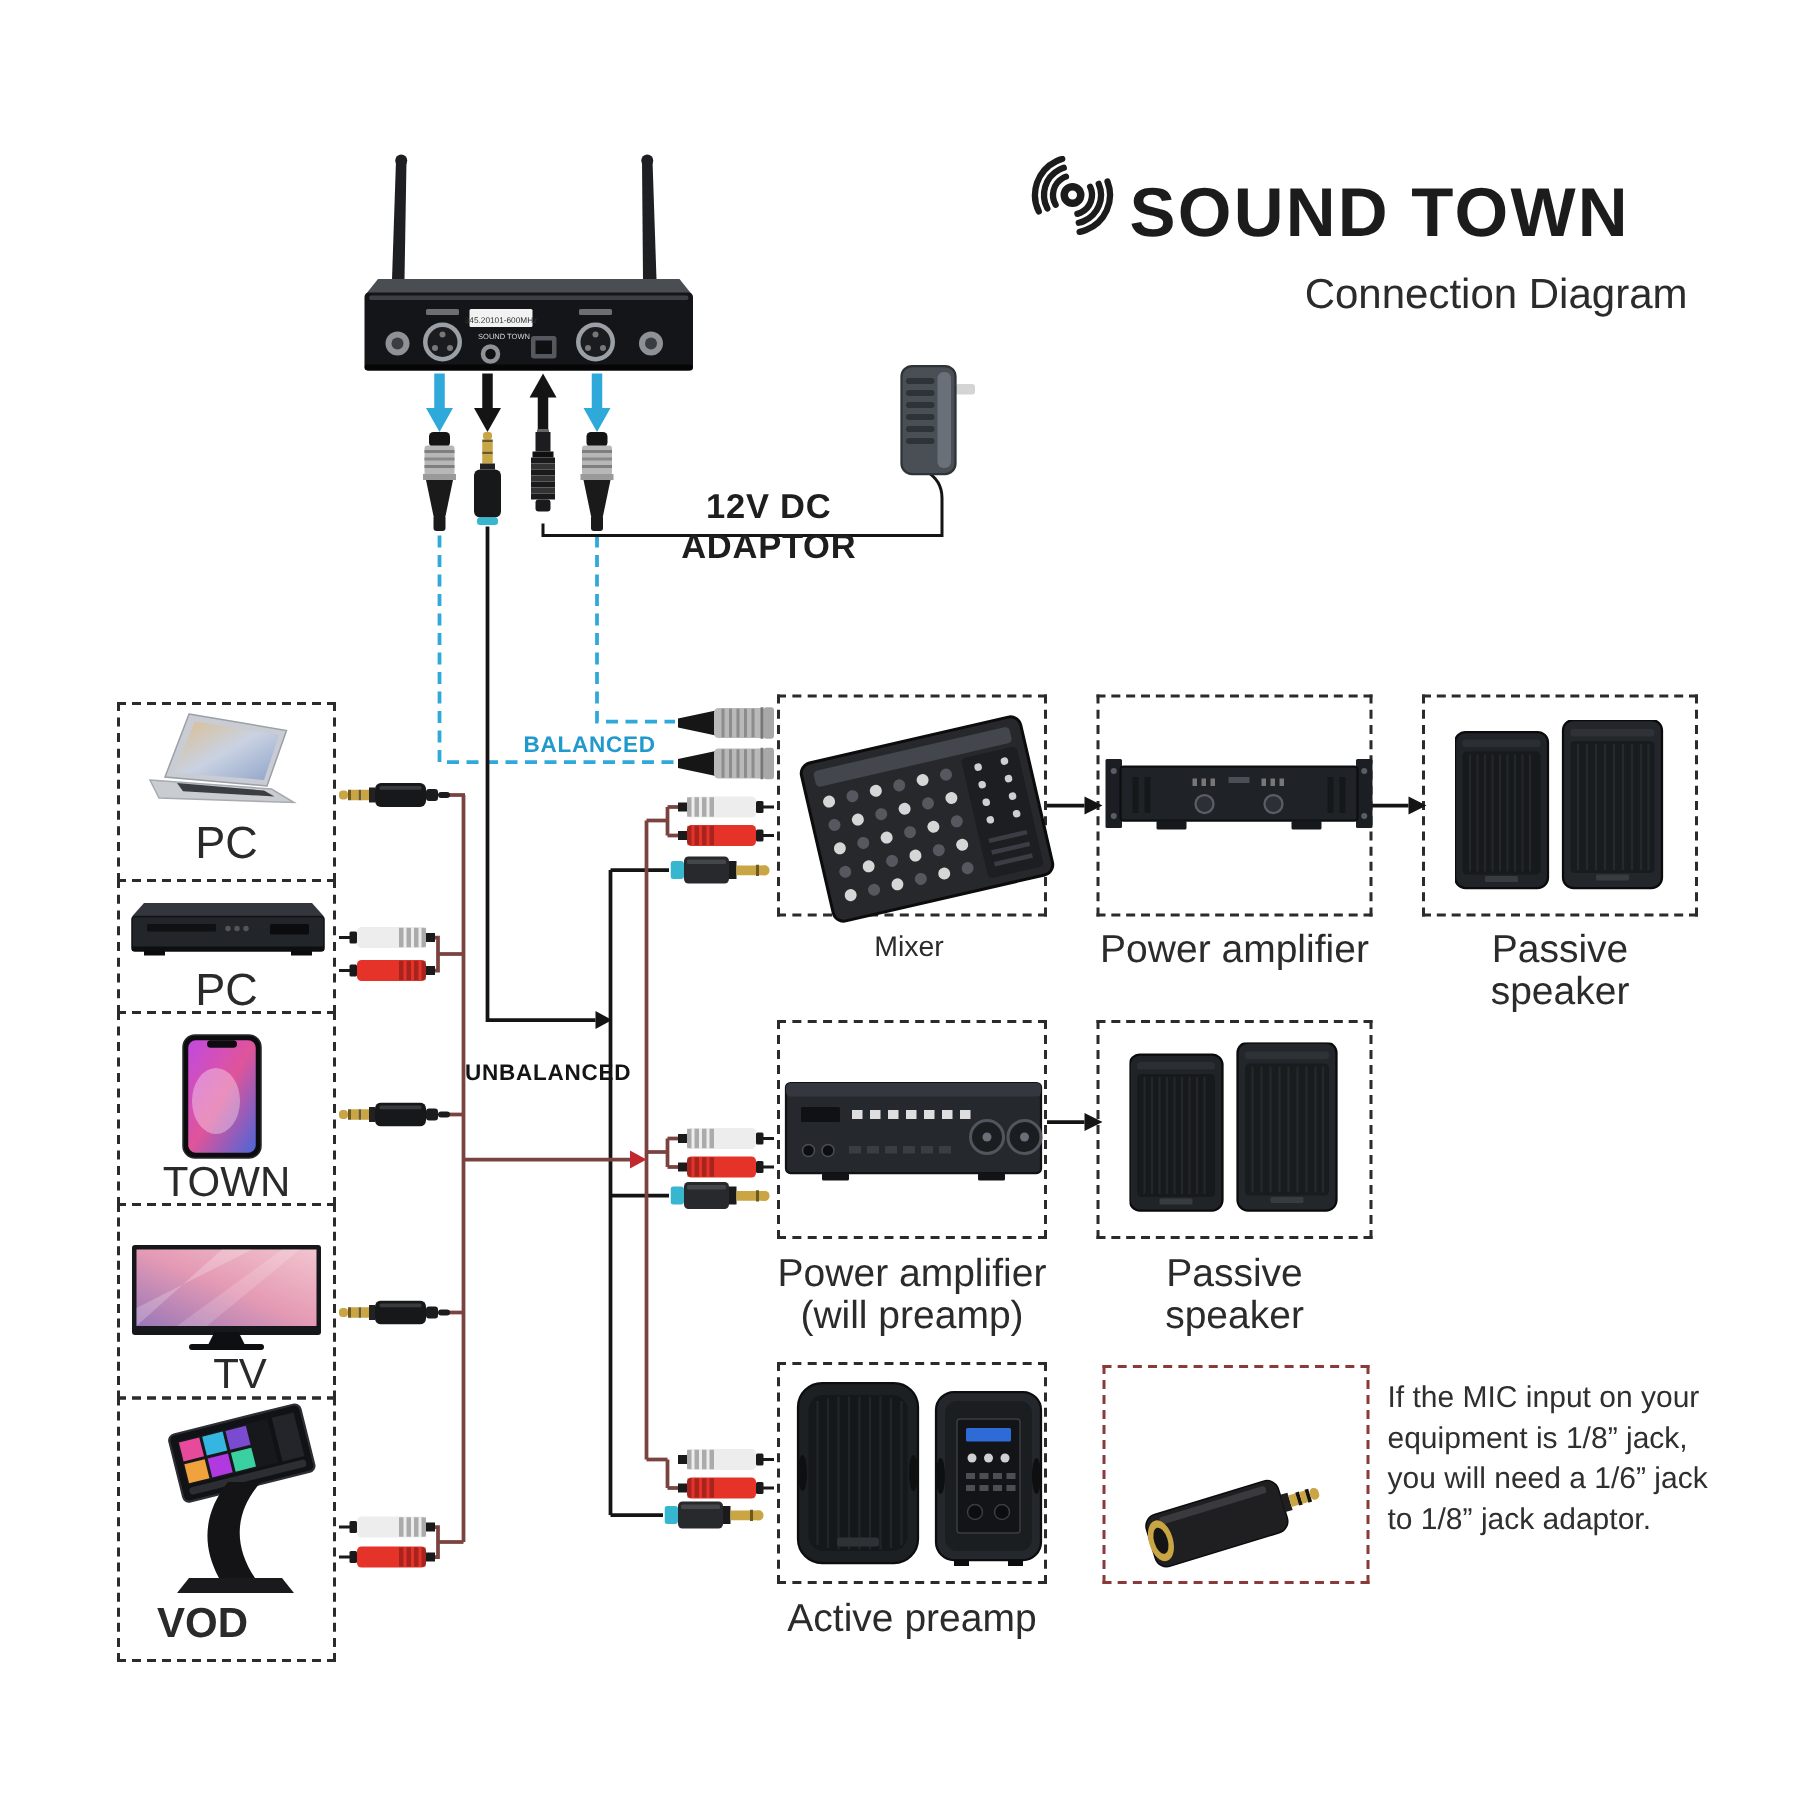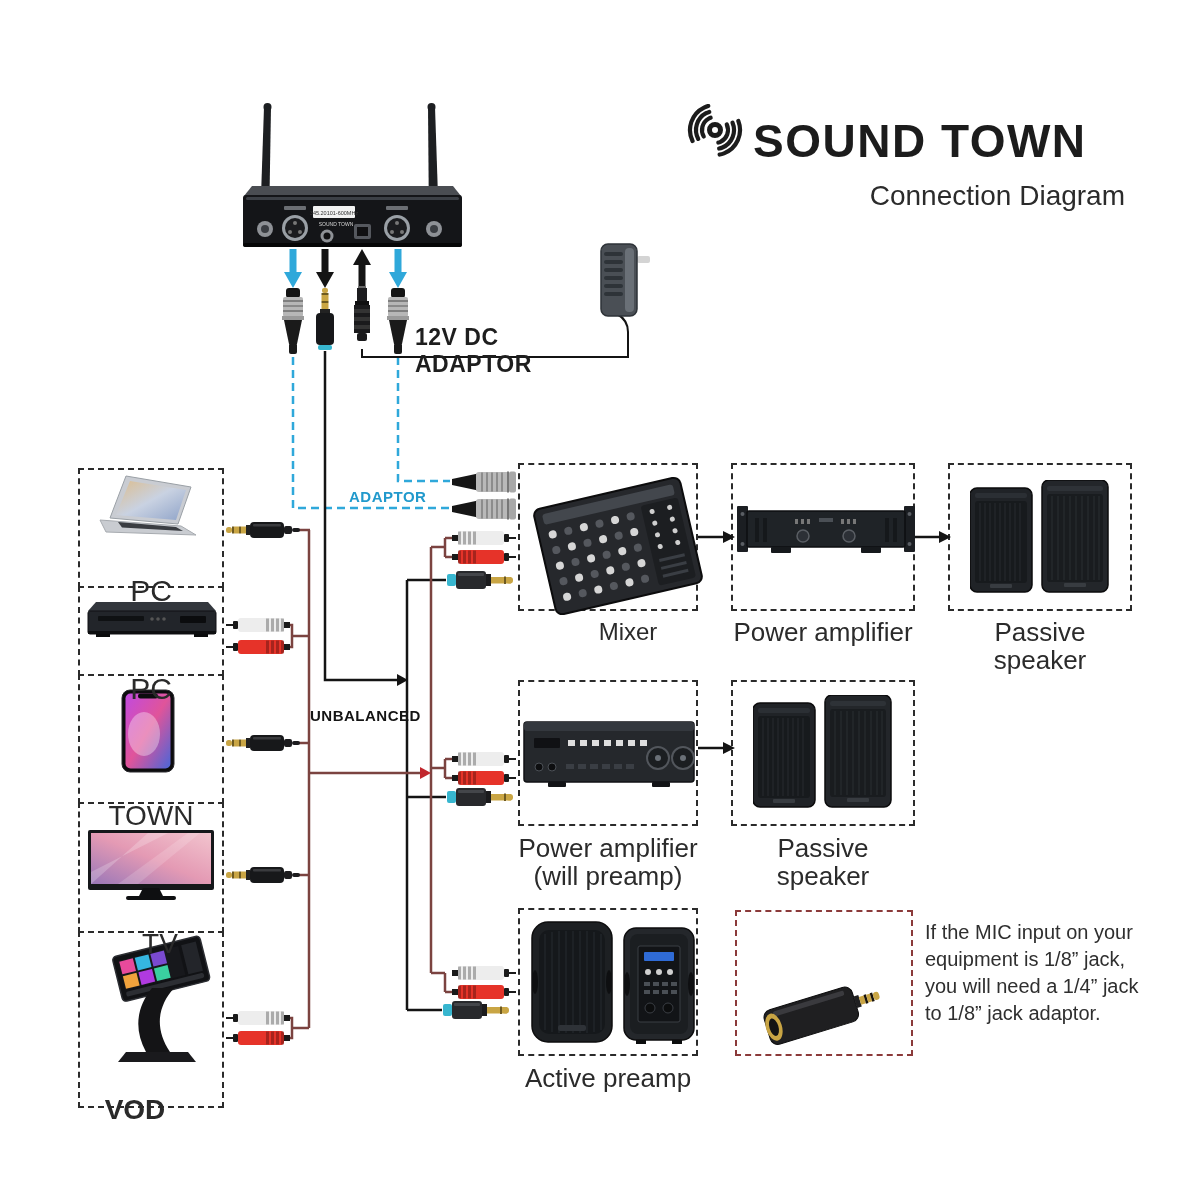--- a/index.html
+++ b/index.html
@@ -4,25 +4,25 @@
 <style>
   html,body{margin:0;padding:0;background:#fff;}
   .canvas{position:relative;width:1200px;height:1200px;background:#ffffff;overflow:hidden;
           font-family:"Liberation Sans",sans-serif;}
   .layer-svg{position:absolute;left:0;top:0;z-index:2;pointer-events:none;}
   .dev-box{position:absolute;box-sizing:border-box;border:2px dashed #2b2b2b;z-index:1;background:transparent;}
   .note-box{border-color:#8b3a3a;}
   .lbl{position:absolute;z-index:3;color:#2a2a2a;}
   .brand{font-size:46px;font-weight:800;letter-spacing:1.5px;color:#1c1c1c;white-space:nowrap;}
   .subtitle{font-size:28px;font-weight:400;color:#2b2b2b;text-align:right;}
-  .adaptor-lbl{font-size:23px;font-weight:600;letter-spacing:.5px;color:#1e1e1e;text-align:left;}
+  .adaptor-lbl{font-size:23px;font-weight:600;letter-spacing:.5px;color:#1e1e1e;text-align:center;}
   .sig{font-size:15px;font-weight:700;letter-spacing:.5px;}
   .sig-bal{color:#2199cc;}
   .sig-unbal{color:#141414;margin-top:20px;}
-  .dev-lbl{font-size:28px;font-weight:400;text-align:center;color:#2a2a2a;margin-top:28px;}
+  .dev-lbl{font-size:28px;font-weight:400;text-align:center;color:#2a2a2a;}
   .eq-lbl{font-size:26px;font-weight:400;text-align:center;color:#2b2b2b;line-height:28px;}
   .note-txt{font-size:20px;line-height:27px;color:#2f2f2f;white-space:pre-line;}
 </style>
 </head>
 <body>
 
 <div class="canvas">
 
   <div class="dev-box" style="left:78px;top:468px;width:146px;height:120px;"></div>
   <div class="dev-box" style="left:78px;top:586px;width:146px;height:90px;"></div>
@@ -547,38 +547,38 @@
       <circle cx="34" cy="26" r="19" stroke-width="4.2" stroke-dasharray="33.2 1000" transform="rotate(-23 34 26)"></circle>
       <circle cx="34" cy="26" r="25" stroke-width="4.2" stroke-dasharray="43.6 1000" transform="rotate(-21 34 26)"></circle>
     </g>
   </svg>
 
   <div class="lbl brand" style="left:753px;top:114px;">SOUND TOWN</div>
   <div class="lbl subtitle" style="left:810px;top:180px;width:315px;">Connection Diagram</div>
 
   <div class="lbl adaptor-lbl" style="left:415px;top:324px;width:195px;">12V DC ADAPTOR</div>
 
-  <div class="lbl sig sig-bal" style="left:349px;top:488px;">ADAPTOR</div>
+  <div class="lbl sig sig-bal" style="left:349px;top:488px;">BALANCED</div>
   <div class="lbl sig sig-unbal" style="left:310px;top:687px;">UNBALANCED</div>
 
   <div class="lbl dev-lbl" style="left:78px;top:546px;width:146px;font-size:30px;">PC</div>
   <div class="lbl dev-lbl" style="left:78px;top:644px;width:146px;font-size:30px;">PC</div>
   <div class="lbl dev-lbl" style="left:78px;top:772px;width:146px;">TOWN</div>
   <div class="lbl dev-lbl" style="left:78px;top:900px;width:164px;">TV</div>
   <div class="lbl dev-lbl" style="left:62px;top:1066px;width:146px;font-weight:bold;">VOD</div>
 
-  <div class="lbl eq-lbl" style="left:538px;top:618px;width:180px;font-size:24px;">Mixer</div>
+  <div class="lbl eq-lbl" style="left:516px;top:618px;width:180px;font-size:19px;">Mixer</div>
   <div class="lbl eq-lbl" style="left:731px;top:618px;width:184px;">Power amplifier</div>
   <div class="lbl eq-lbl" style="left:948px;top:618px;width:184px;">Passive speaker</div>
 
   <div class="lbl eq-lbl" style="left:518px;top:834px;width:180px;">
     <div>Power amplifier</div>
     <div>(will preamp)</div>
   </div>
   <div class="lbl eq-lbl" style="left:731px;top:834px;width:184px;">Passive speaker</div>
   <div class="lbl eq-lbl" style="left:518px;top:1064px;width:180px;">Active preamp</div>
 
   <div class="lbl note-txt" style="left:925px;top:919px;width:240px;">If the MIC input on your
 equipment is 1/8” jack,
-you will need a 1/4” jack
+you will need a 1/6” jack
 to 1/8” jack adaptor.</div>
 
 </div>
 
 </body></html>

